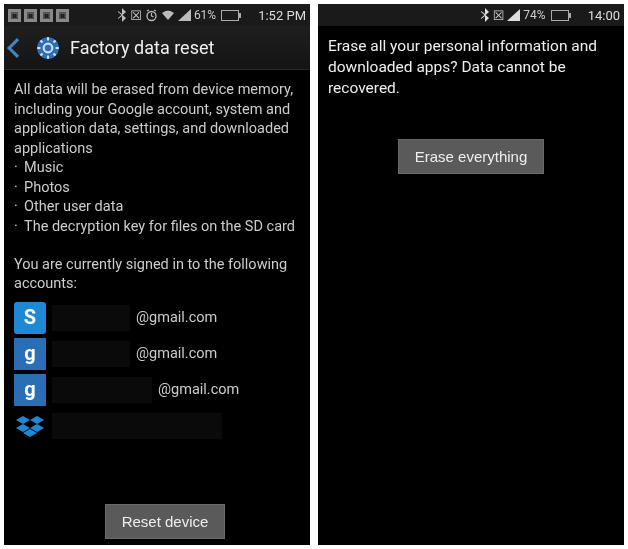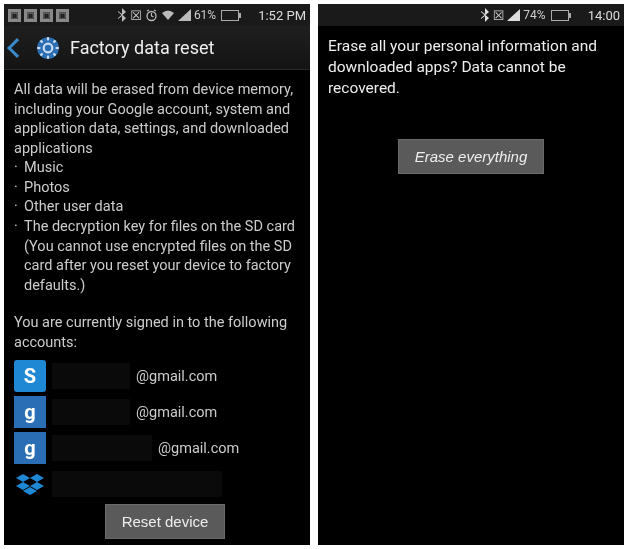--- a/index.html
+++ b/index.html
@@ -140,21 +140,20 @@
     background: #5a5a5a;
     color: #eee;
     border: 1px solid #6a6a6a;
     padding: 8px 16px;
     font-size: 15px;
     cursor: pointer;
   }
   .btn-center {
     margin: 40px auto 0;
     display: block;
-    font-style: italic;
   }
 </style>
 </head>
 <body>
 
 <div class="phone">
   <div class="status-bar">
     <span class="status-left">
       <span class="notif-box">▣</span>
       <span class="notif-box">▣</span>
@@ -221,21 +220,20 @@
         <span class="txt">Photos</span>
       </div>
     <div class="bullet-row">
         <span class="dot">·</span>
         <span class="txt">Other user data</span>
       </div>
     <div class="bullet-row">
         <span class="dot">·</span>
         <span class="txt">The decryption key for files on the SD card</span>
       </div>
-    <div class="indent">(You cannot use encrypted files on the SD card after you reset your device to factory defaults.)</div>
     <div style="margin-top:18px">You are currently signed in to the following accounts:</div>
 
     <div class="accounts">
       <div class="acct">
         <span class="acct-icon ic-skype">S</span>
         <span class="redact" style="width:78px"></span>
         <span class="email-part">@gmail.com</span>
       </div>
       <div class="acct">
         <span class="acct-icon ic-google">g</span>

